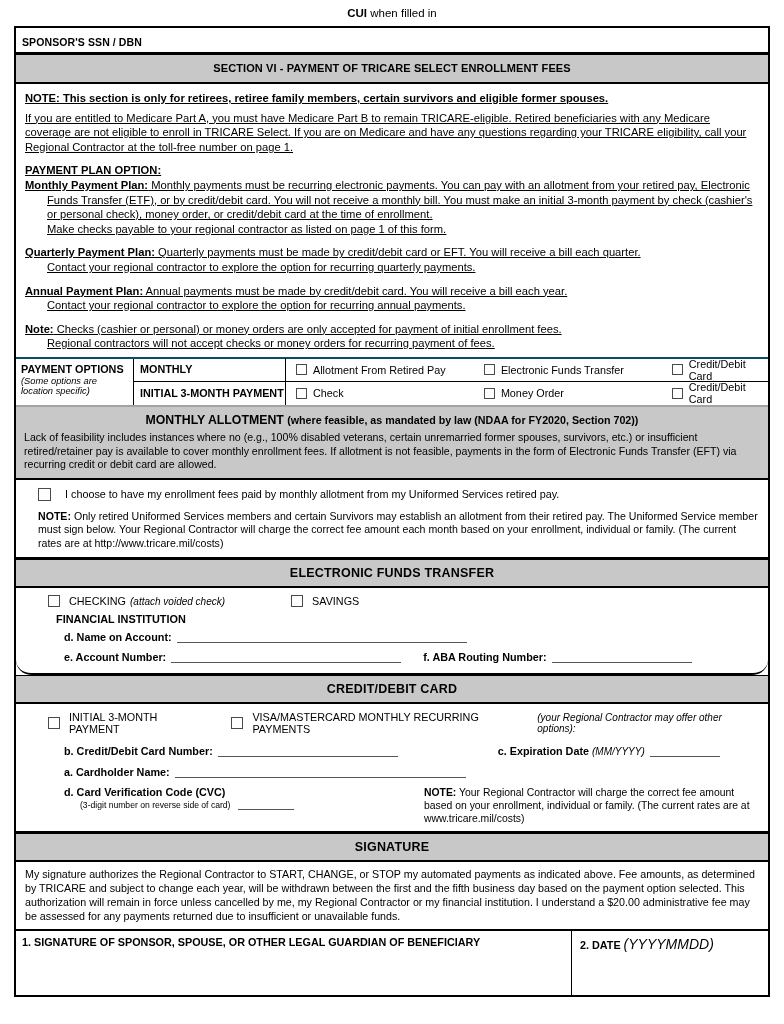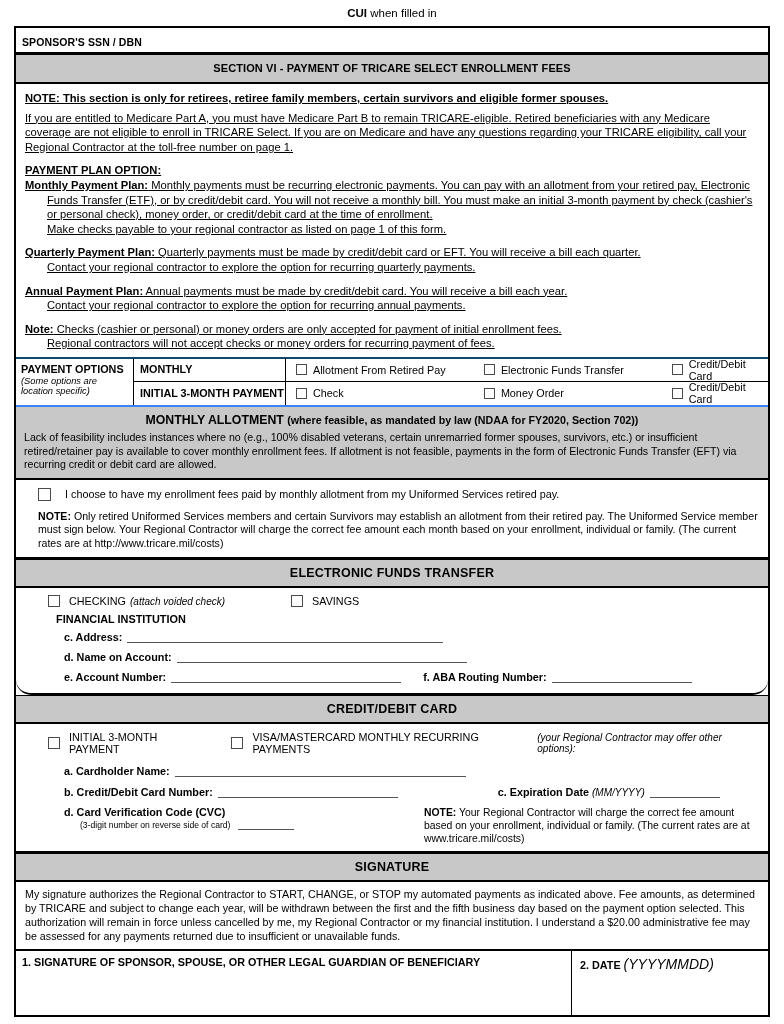--- a/index.html
+++ b/index.html
@@ -65,21 +65,21 @@
   .t .u { text-decoration: underline; }
   .p { margin: 0 0 0 0; }
   .gap { height: 9px; }
   .gap-sm { height: 5px; }
   .indent { padding-left: 22px; text-indent: -22px; }
   .indent2 { padding-left: 22px; }
 
   
   .po-table {
     display: flex;
-    border-bottom: 2px solid #3b82f6;
+    border-bottom: 2px solid #a3a3a3;
   }
   .po-left {
     width: 118px;
     border-right: 1.5px solid #000;
     padding: 4px 4px 4px 5px;
     flex: none;
   }
   .po-left .ttl { font-size: 10.8px; font-weight: bold; line-height: 12px; }
   .po-left .sub { font-size: 9.3px; font-style: italic; line-height: 10.5px; margin-top: 1px;}
   .po-right { flex: 1; }
@@ -285,27 +285,20 @@
         <span class="cb"></span>
         <span class="lbl">CHECKING</span>
         <span class="ital">(attach voided check)</span>
         <span class="sp"></span>
         <span class="cb"></span>
         <span class="lbl">SAVINGS</span>
       </div>
       <div class="fi-title">FINANCIAL INSTITUTION</div>
 
 
-      <div class="fi-line">
-        <div class="frow">
-          <span class="lb">c. Address:</span>
-          <span class="fld-line" style="max-width:385px"></span>
-          <span style="flex:1"></span>
-        </div>
-      </div>
 
       <div class="fi-line">
         <div class="frow">
           <span class="lb">d. Name on Account:</span>
           <span class="fld-line" style="max-width:290px"></span>
           <span style="flex:1"></span>
         </div>
       </div>
 
       <div class="fi-line" style="margin-bottom:2px">
@@ -327,32 +320,32 @@
         <span class="cb"></span>
         <span class="lbl">INITIAL 3-MONTH PAYMENT</span>
         <span style="width:20px"></span>
         <span class="cb"></span>
         <span class="lbl">VISA/MASTERCARD MONTHLY RECURRING PAYMENTS</span>
         <span class="ital">(your Regional Contractor may offer other options):</span>
       </div>
 
       <div style="padding-left:38px; margin-bottom:8px">
         <div class="frow">
-          <span class="lb">a. Cardholder Name:</span>
-          <span class="fld-line" style="max-width:320px"></span>
-          <span style="flex:1"></span>
-        </div>
-      </div>
-
-      <div style="padding-left:38px; margin-bottom:8px">
-        <div class="frow">
           <span class="lb">b. Credit/Debit Card Number:</span>
           <span class="fld-line" style="max-width:180px"></span>
           <span class="lb" style="padding-left:100px"><span>c. Expiration Date </span><span style="font-style:italic;font-weight:normal;font-size:10px">(MM/YYYY)</span></span>
           <span class="fld-line" style="max-width:70px"></span>
+        </div>
+      </div>
+
+      <div style="padding-left:38px; margin-bottom:8px">
+        <div class="frow">
+          <span class="lb">a. Cardholder Name:</span>
+          <span class="fld-line" style="max-width:320px"></span>
+          <span style="flex:1"></span>
         </div>
       </div>
 
       <div style="display:flex; padding-left:38px;">
         <div style="width:360px; flex:none;">
           <div style="font-size:10.8px; font-weight:bold;">d. Card Verification Code (CVC)</div>
           <div style="display:flex; align-items:flex-end; padding-left:16px; margin-top:1px;">
             <span class="tiny">(3-digit number on reverse side of card)</span>
             <span class="fld-line" style="max-width:56px; margin-left:8px; height:11px;"></span>
           </div>

